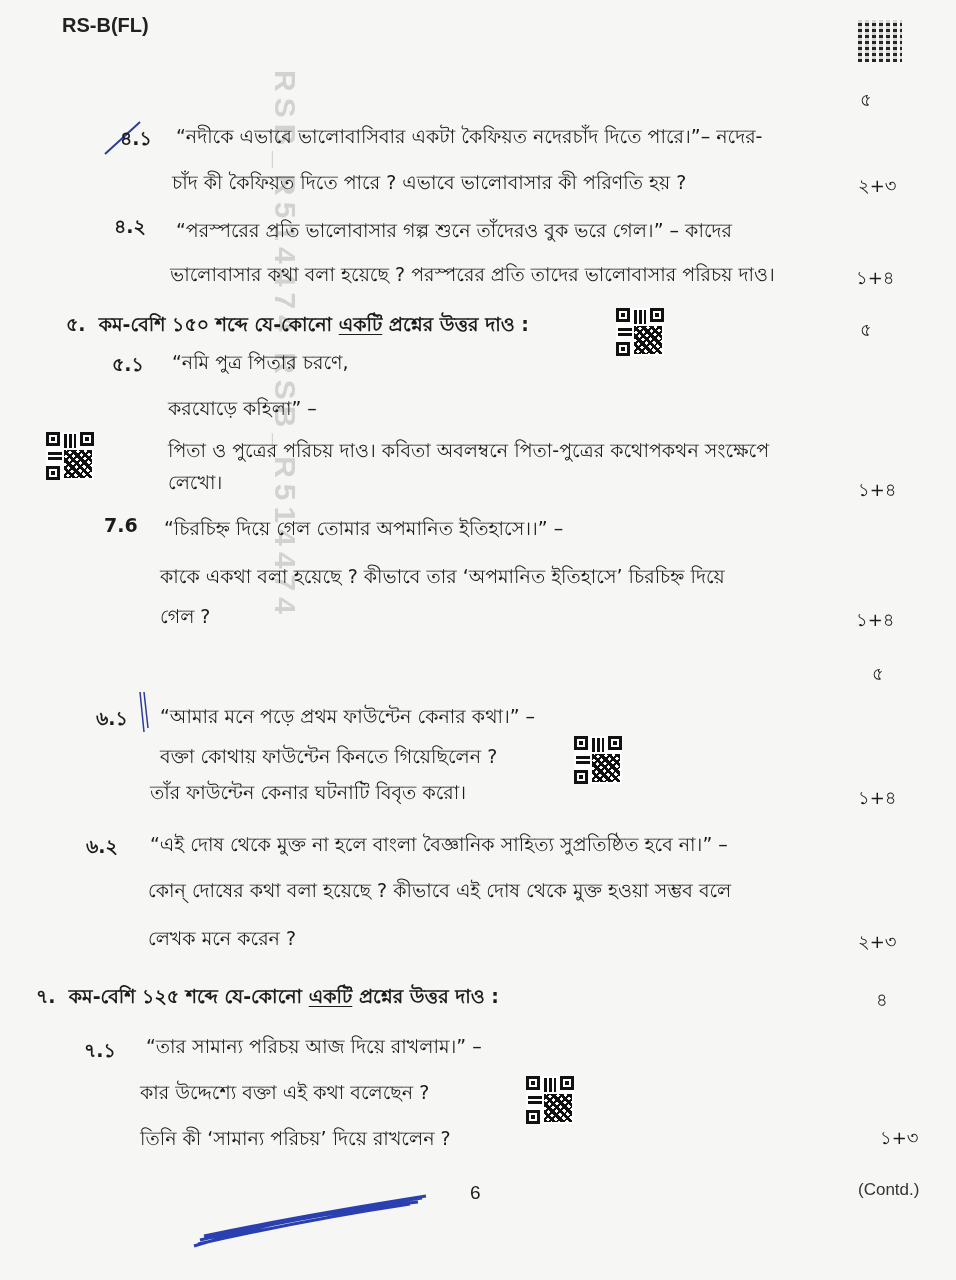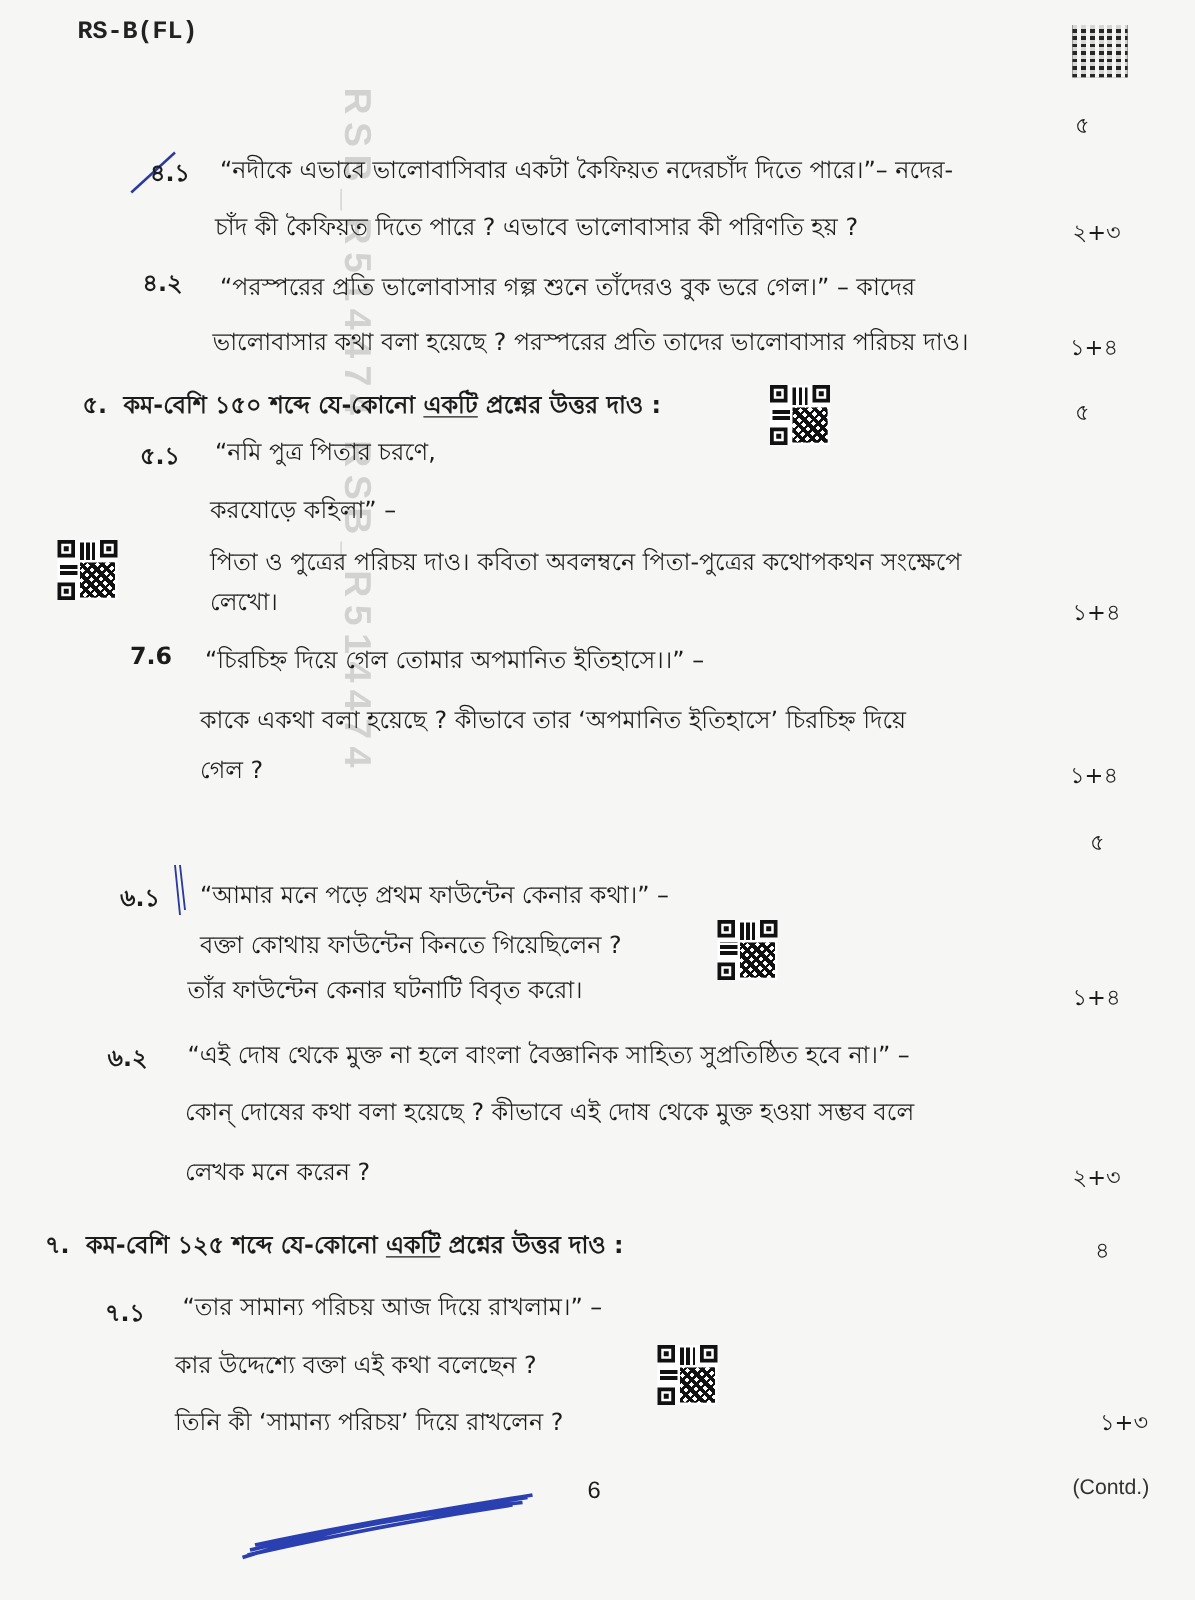--- a/index.html
+++ b/index.html
@@ -4,21 +4,21 @@
 <style>
   html, body { margin: 0; padding: 0; }
   body {
     width: 956px; height: 1280px; overflow: hidden;
     background: #f6f6f4;
     font-family: "DejaVu Sans", sans-serif;
     color: #1c1c1c;
     position: relative;
   }
   .page { position: absolute; inset: 0; }
-  .code { position: absolute; left: 62px; top: 14px; font-family: Liberation Mono, monospace; font-weight: bold; font-size: 20px; color: #222; }
+  .code { position: absolute; left: 62px; top: 14px; font-family: Liberation Sans, sans-serif; font-weight: bold; font-size: 20px; color: #222; }
   .matrix { position: absolute; left: 858px; top: 20px; width: 44px; height: 42px;
     background:
       repeating-linear-gradient(90deg, #111 0 4px, #f6f6f4 4px 7px),
       #111;
     opacity: .9; }
   .matrix::after { content:""; position:absolute; inset:0;
     background: repeating-linear-gradient(0deg, transparent 0 3px, rgba(246,246,244,.85) 3px 6px); }
   .qr { position: absolute; width: 48px; height: 48px; background: #fff; }
   .qr .f { position:absolute; width:14px; height:14px; border:3px solid #111; box-sizing:border-box; }
   .qr .f::after { content:""; position:absolute; left:3px; top:3px; width:2px; height:2px; background:#111; box-shadow:0 0 0 1px #111; }

